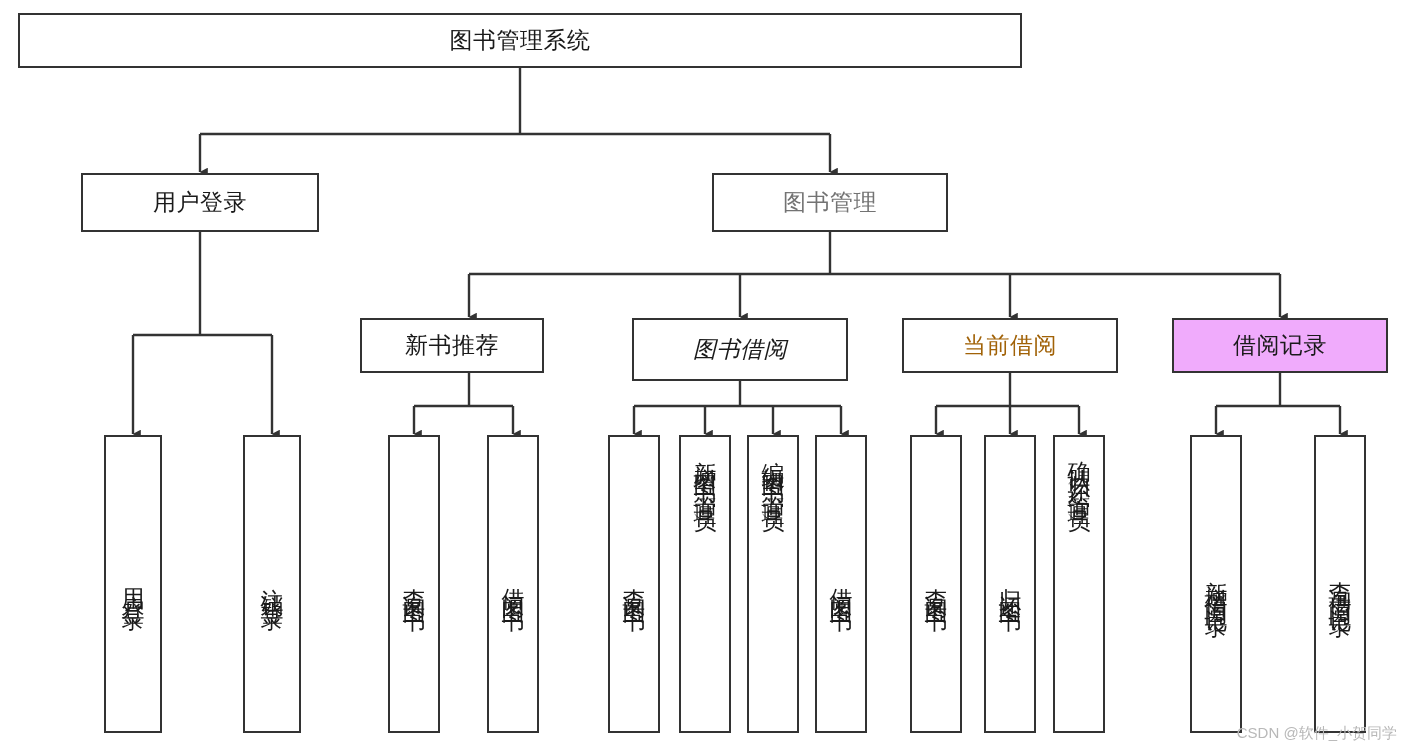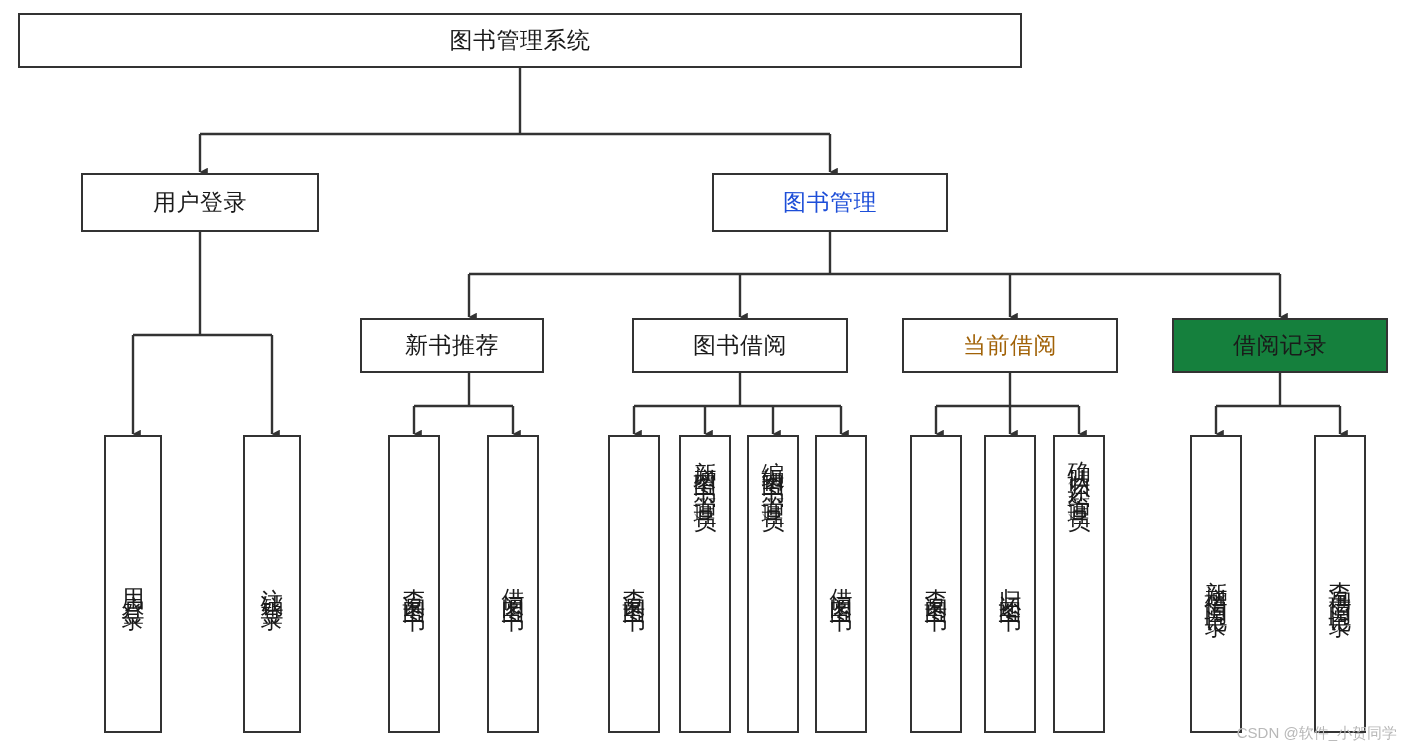--- a/index.html
+++ b/index.html
@@ -121,32 +121,32 @@
       </g>
   </svg>
   <div id="node-layer">
       <div class="node-box" style="left: 18px; top: 13px; width: 1004px; height: 55px; border-color: rgb(51, 51, 51); background: rgb(255, 255, 255);">
         <span class="node-label-h" style="color: rgb(26, 26, 26);">图书管理系统</span>
       </div>
       <div class="node-box" style="left: 81px; top: 173px; width: 238px; height: 59px; border-color: rgb(51, 51, 51); background: rgb(255, 255, 255);">
         <span class="node-label-h" style="color: rgb(26, 26, 26);">用户登录</span>
       </div>
       <div class="node-box" style="left: 712px; top: 173px; width: 236px; height: 59px; border-color: rgb(51, 51, 51); background: rgb(255, 255, 255);">
-        <span class="node-label-h" style="color: #1d4ed8;">图书管理</span>
+        <span class="node-label-h" style="color: #737373;">图书管理</span>
       </div>
       <div class="node-box" style="left: 360px; top: 318px; width: 184px; height: 55px; border-color: rgb(51, 51, 51); background: rgb(255, 255, 255);">
         <span class="node-label-h" style="color: rgb(26, 26, 26);">新书推荐</span>
       </div>
-      <div class="node-box" style="left: 632px; top: 318px; width: 216px; height: 55px; border-color: rgb(51, 51, 51); background: rgb(255, 255, 255);">
+      <div class="node-box" style="left: 632px; top: 318px; width: 216px; height: 63px; border-color: rgb(51, 51, 51); background: rgb(255, 255, 255); font-style: italic;">
         <span class="node-label-h" style="color: rgb(26, 26, 26);">图书借阅</span>
       </div>
       <div class="node-box" style="left: 902px; top: 318px; width: 216px; height: 55px; border-color: rgb(51, 51, 51); background: rgb(255, 255, 255);">
         <span class="node-label-h" style="color: #a16207;">当前借阅</span>
       </div>
-      <div class="node-box" style="left: 1172px; top: 318px; width: 216px; height: 55px; border-color: rgb(51, 51, 51); background: #15803d;">
+      <div class="node-box" style="left: 1172px; top: 318px; width: 216px; height: 55px; border-color: rgb(51, 51, 51); background: #f0abfc;">
         <span class="node-label-h" style="color: rgb(26, 26, 26);">借阅记录</span>
       </div>
       <div class="node-box vertical centered" style="left: 104px; top: 435px; width: 58px; height: 298px; border-color: rgb(51, 51, 51); background: rgb(255, 255, 255);">
         <span class="node-label-v" style="color: rgb(26, 26, 26);">用户登录</span>
       </div>
       <div class="node-box vertical centered" style="left: 243px; top: 435px; width: 58px; height: 298px; border-color: rgb(51, 51, 51); background: rgb(255, 255, 255);">
         <span class="node-label-v" style="color: rgb(26, 26, 26);">注销登录</span>
       </div>
       <div class="node-box vertical centered" style="left: 388px; top: 435px; width: 52px; height: 298px; border-color: rgb(51, 51, 51); background: rgb(255, 255, 255);">
         <span class="node-label-v" style="color: rgb(26, 26, 26);">查询图书</span>

